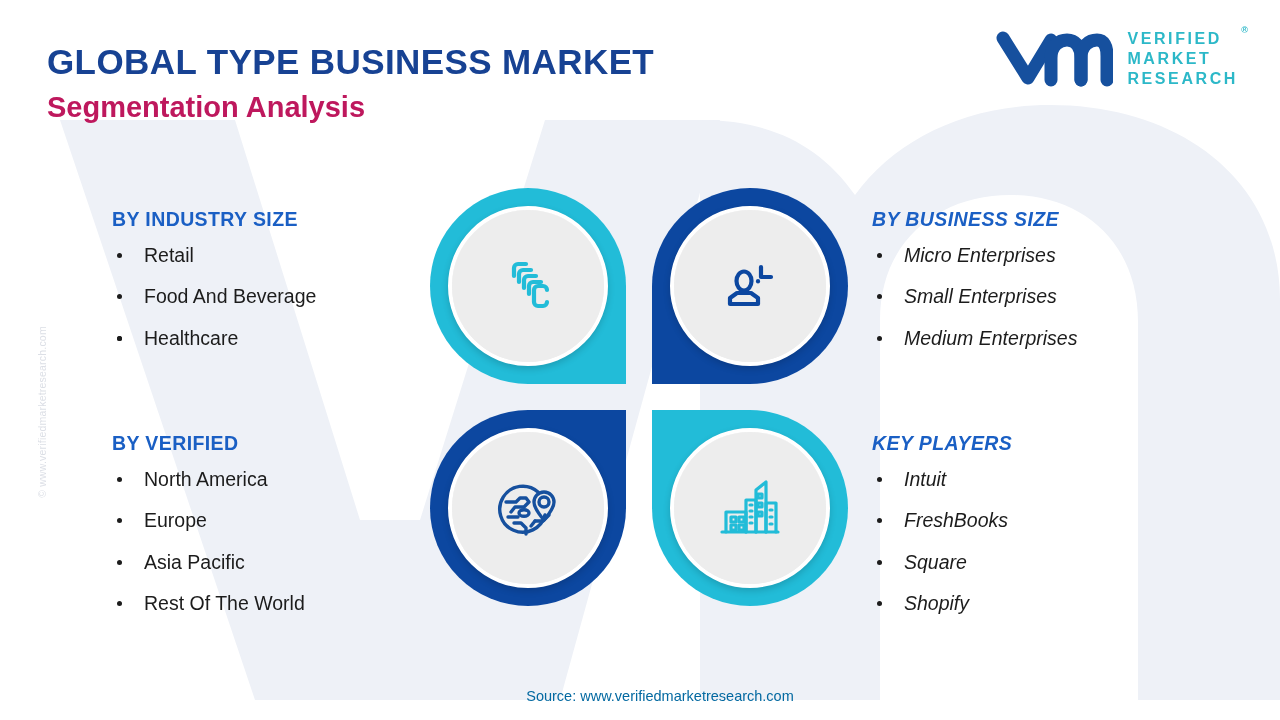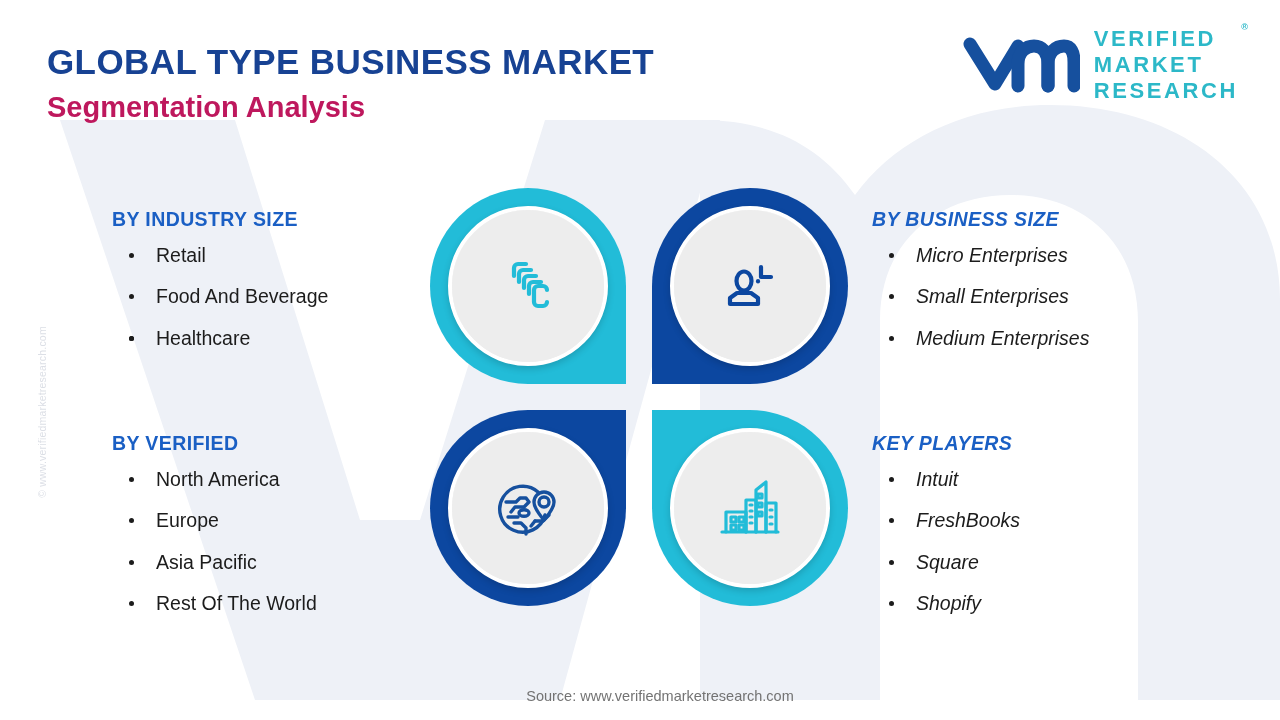--- a/index.html
+++ b/index.html
@@ -66,21 +66,21 @@
     z-index: 5;
   }
   .logo-mark { display: block; }
   .logo-text {
     position: relative;
     line-height: 1.0;
   }
   .logo-line {
     display: block;
     color: #2cb8c8;
-    font-size: 22px;
+    font-size: 16px;
     font-weight: bold;
     letter-spacing: 2.6px;
     white-space: nowrap;
   }
   .logo-line + .logo-line { margin-top: 4px; }
   .logo-reg {
     position: absolute;
     top: -5px;
     right: -10px;
     font-size: 9px;
@@ -117,21 +117,21 @@
   .group-heading {
     font-size: 19.5px;
     font-weight: bold;
     color: #1a5fc4;
     letter-spacing: 0.4px;
     margin: 0 0 14px 0;
     white-space: nowrap;
   }
   .bullet-list {
     list-style: none;
-    margin: 12px;
+    margin: 0;
     padding: 0;
   }
   .bullet-list li {
     position: relative;
     padding-left: 32px;
     font-size: 19.5px;
     color: #1c1c1c;
     line-height: 1.1;
     margin-bottom: 20px;
     white-space: nowrap;
@@ -202,21 +202,21 @@
   }
 
   
   .source {
     position: absolute;
     left: 0;
     right: 0;
     top: 688px;
     text-align: center;
     font-size: 14.5px;
-    color: #737373;
+    color: #0369a1;
     z-index: 6;
     padding-left: 40px;
   }
 </style>
 </head>
 <body>
 
 <div id="canvas">
 
   <svg class="bg-watermark" viewBox="0 0 1280 720" preserveAspectRatio="none">

